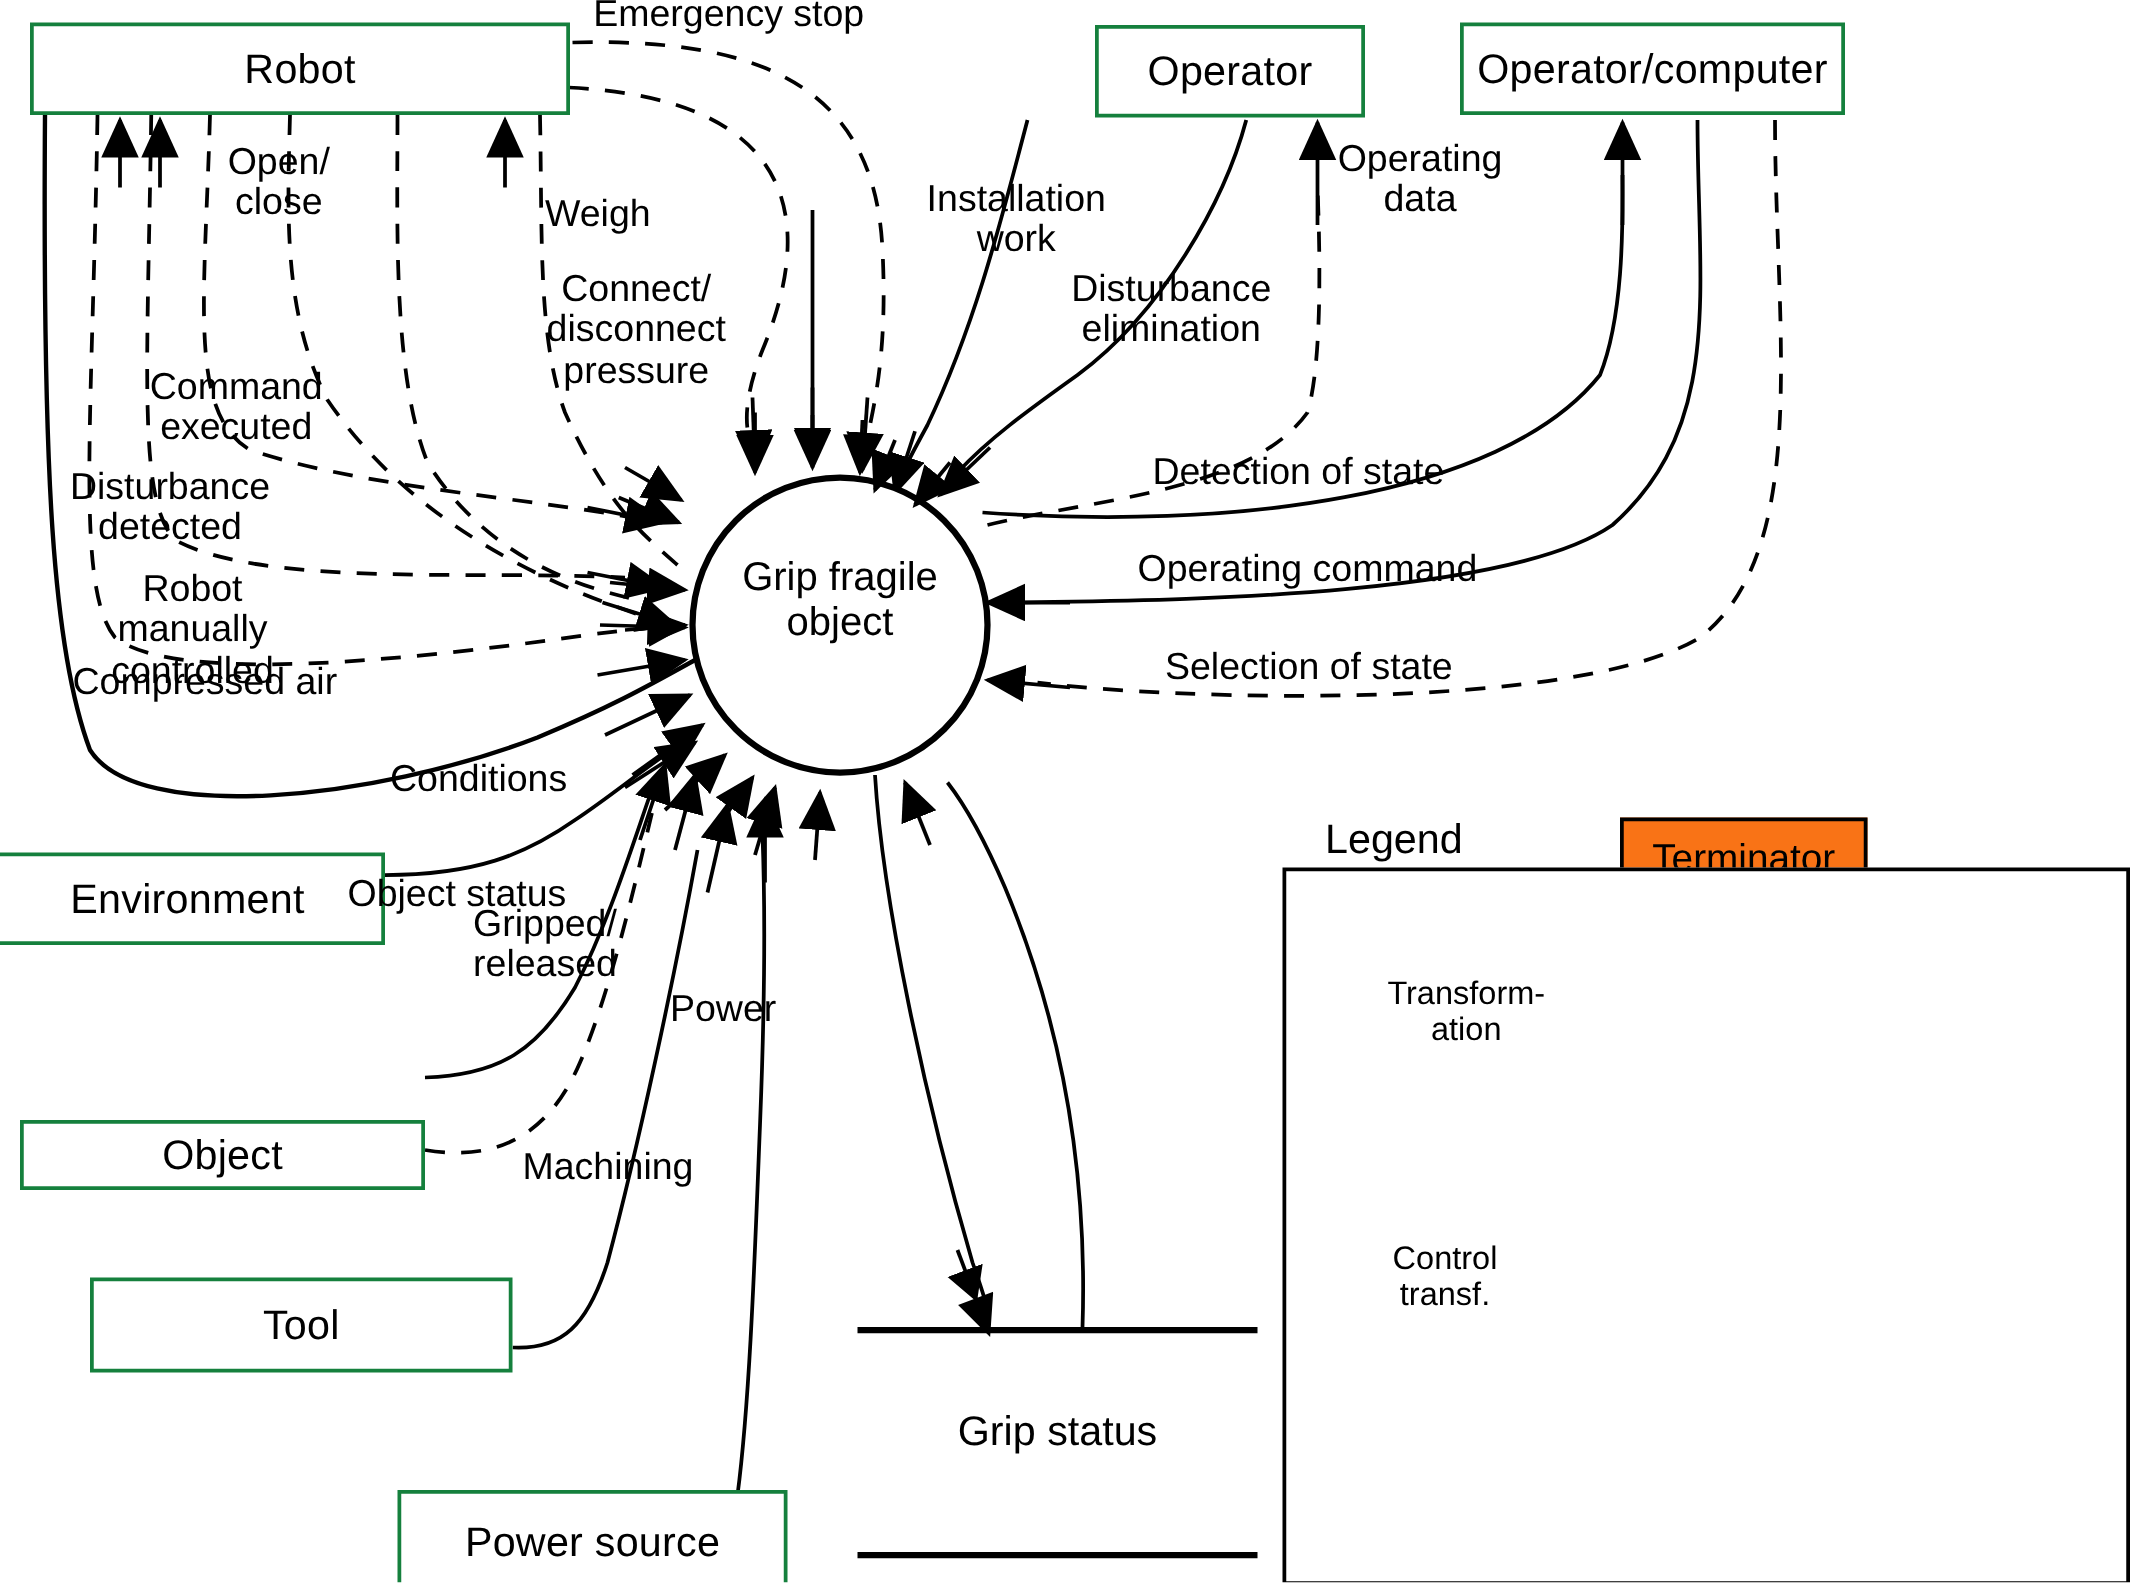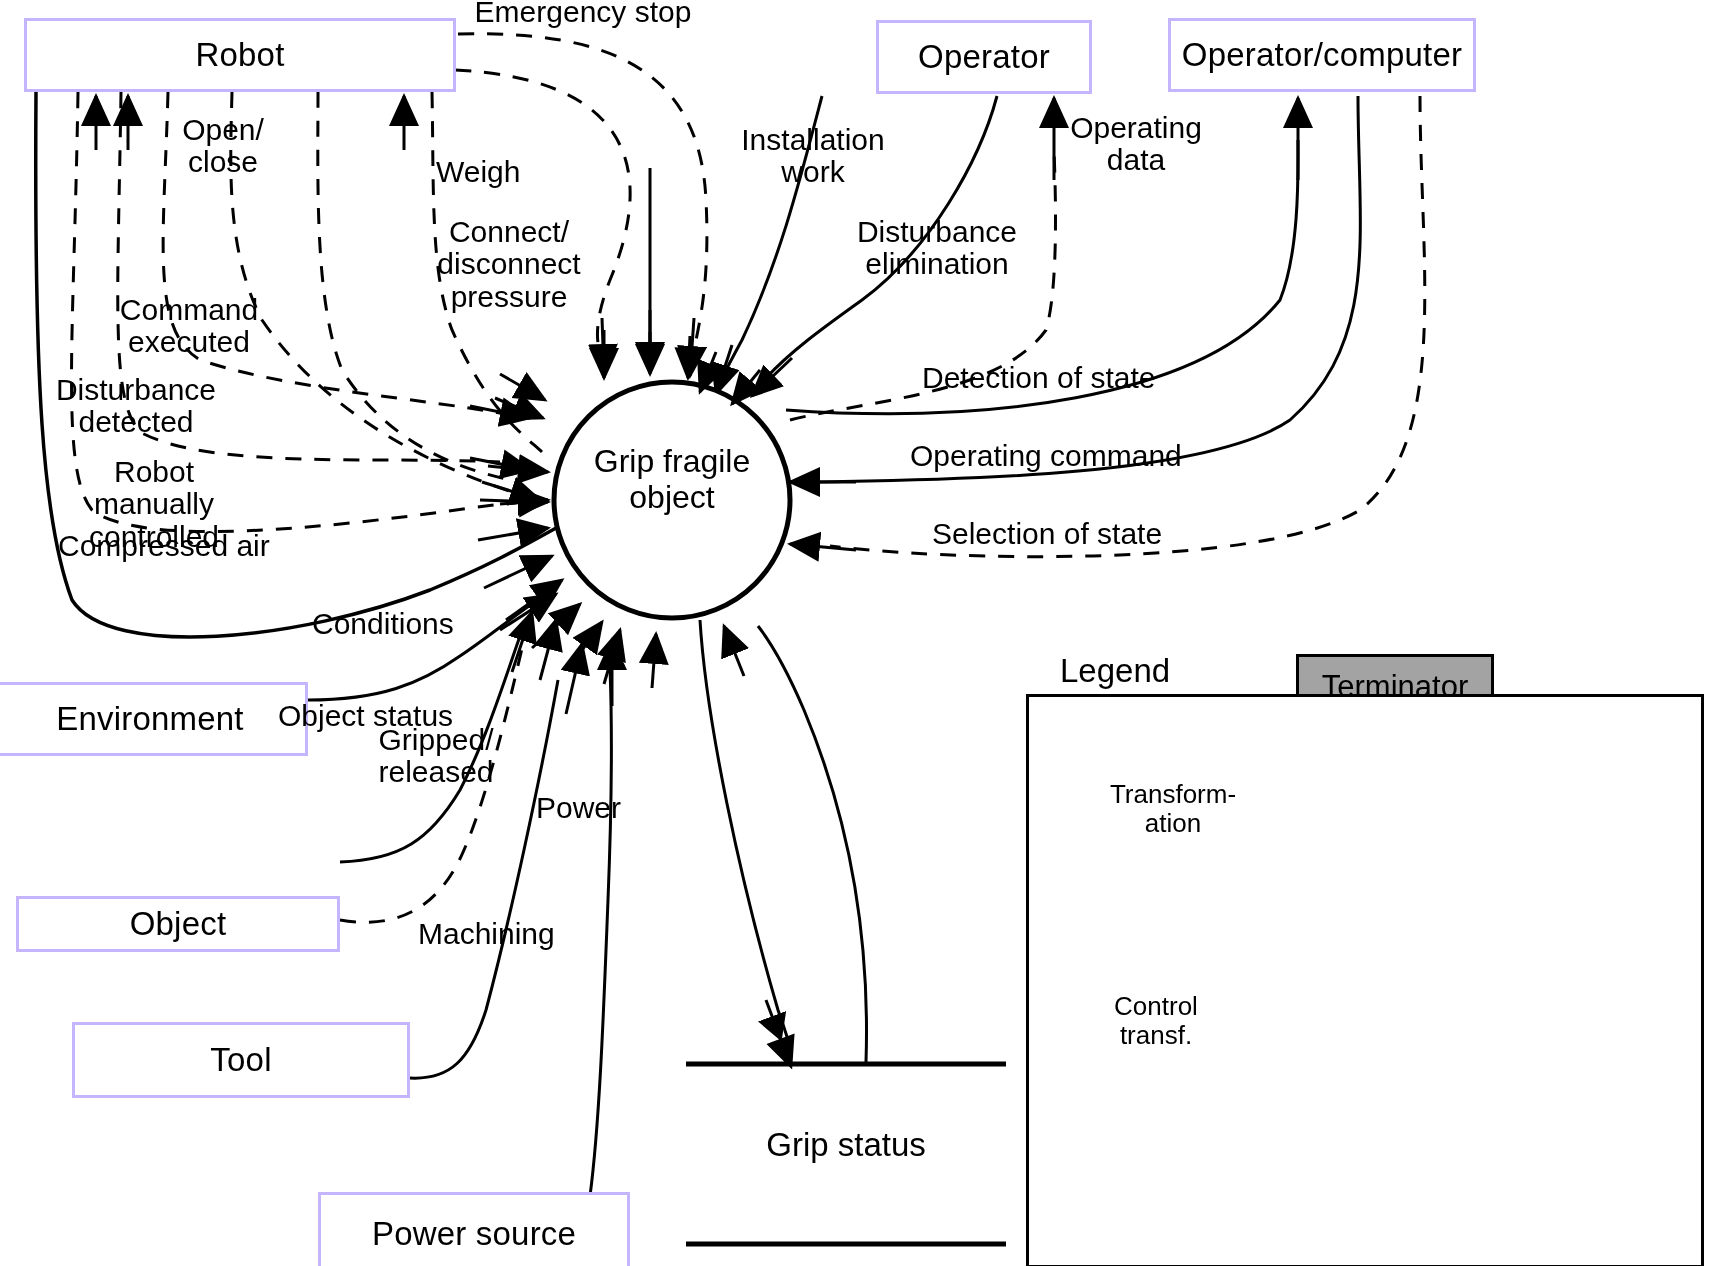--- a/index.html
+++ b/index.html
@@ -18,21 +18,21 @@
   }
   svg.layer {
     position: absolute;
     left: 0;
     top: 0;
     width: 1715px;
     height: 1266px;
   }
   .term {
     position: absolute;
-    border: 3px solid #c4b5fd;
+    border: 3px solid #15803d;
     background: #fff;
     display: flex;
     align-items: center;
     justify-content: center;
     box-sizing: border-box;
   }
   .term-label {
     font-size: 33px;
     letter-spacing: 0.2px;
     white-space: nowrap;
@@ -66,21 +66,21 @@
     box-sizing: border-box;
     z-index: 4;
   }
   .legend-title {
     position: absolute;
     font-size: 33px;
   }
   .legend-term {
     position: absolute;
     border: 3px solid #000;
-    background: #a3a3a3;
+    background: #f97316;
     display: flex;
     align-items: center;
     justify-content: center;
     box-sizing: border-box;
     font-size: 31px;
   }
   .legend-store-label {
     position: absolute;
     font-size: 31px;
     text-align: center;
@@ -270,21 +270,21 @@
 executed</div>
 
   <div class="flow-label ctr" style="left:48px; top:374px; width:176px;">Disturbance
 detected</div>
 
   <div class="flow-label ctr" style="left:50px; top:456px; width:208px;">Robot manually
 controlled</div>
 
   <div class="flow-label" style="left:58px; top:530px; width:280px;">Compressed air</div>
 
-  <div class="flow-label ctr" style="left:734px; top:124px; width:158px;">Installation
+  <div class="flow-label ctr" style="left:734px; top:144px; width:158px;">Installation
 work</div>
 
   <div class="flow-label ctr" style="left:848px; top:216px; width:178px;">Disturbance
 elimination</div>
 
   <div class="flow-label ctr" style="left:1062px; top:112px; width:148px;">Operating
 data</div>
 
   <div class="flow-label" style="left:922px; top:362px; width:280px;">Detection of state</div>
 

